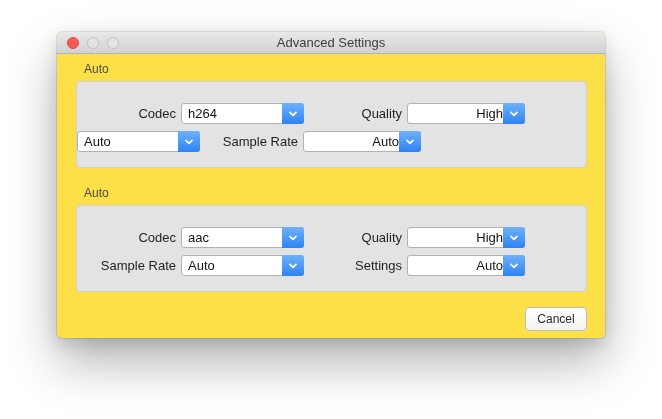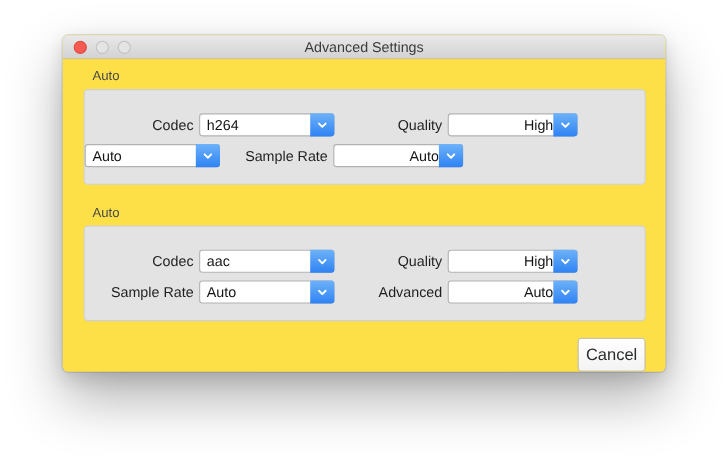--- a/index.html
+++ b/index.html
@@ -59,21 +59,21 @@
   }
   .select-btn {
     width:22px; margin:-1px -1px -1px 0;
     display:flex; align-items:center; justify-content:center;
     background:linear-gradient(#6db2f9,#2e82f3);
     border-radius:0 3px 3px 0;
   }
 
   .button-row { display:flex; justify-content:flex-end; gap:11px; margin-top:15px; }
   .btn {
-    height:31px; font-size:15px; border-radius:4px;
+    height:24px; font-size:12px; border-radius:4px;
     display:flex; align-items:center; justify-content:center;
     cursor:default;
   }
   .btn-cancel {
     width:62px; background:linear-gradient(#ffffff,#f3f3f3);
     border:1px solid #bdbdbd; color:#2c2c2c;
   }
   .btn-ok {
     width:66px; background:linear-gradient(#6db2f9,#2b80f2);
     border:1px solid #2e7de4; color:#f4f8ff;
@@ -164,21 +164,21 @@
         <div class="field-row">
           <span class="flabel lcol">Sample Rate</span>
           <div class="select lcol">
             <span class="select-value">Auto</span>
             <span class="select-btn">
               <svg width="10" height="8" viewBox="0 0 10 8">
                   <path d="M2 2.3 L5 5.4 L8 2.3" stroke="#ffffff" stroke-width="1.7" fill="none" stroke-linecap="round" stroke-linejoin="round"></path>
                 </svg>
             </span>
           </div>
-          <span class="flabel rcol">Advanced</span>
+          <span class="flabel rcol">Settings</span>
           <div class="select rcol">
             <span class="select-value">Auto</span>
             <span class="select-btn">
               <svg width="10" height="8" viewBox="0 0 10 8">
                   <path d="M2 2.3 L5 5.4 L8 2.3" stroke="#ffffff" stroke-width="1.7" fill="none" stroke-linecap="round" stroke-linejoin="round"></path>
                 </svg>
             </span>
           </div>
         </div>
       </div>

